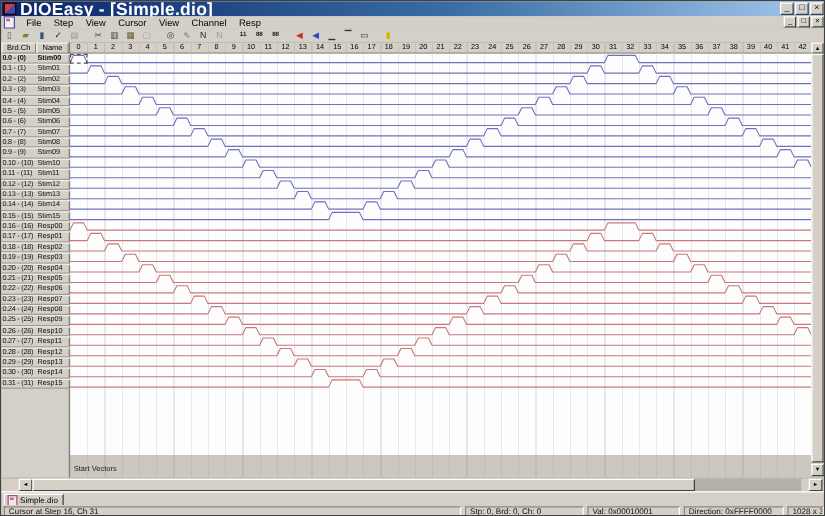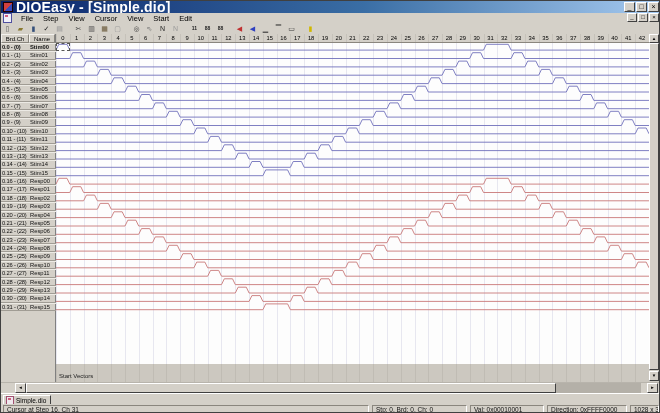--- a/index.html
+++ b/index.html
@@ -87,22 +87,22 @@
   </div>
 
   <div class="menubar">
     <span class="docic"></span>
     <span id="menu-items" style="display:flex;">
         <span class="mitem">File</span>
         <span class="mitem">Step</span>
         <span class="mitem">View</span>
         <span class="mitem">Cursor</span>
         <span class="mitem">View</span>
-        <span class="mitem">Start</span>
-        <span class="mitem">Edit</span>
+        <span class="mitem">Channel</span>
+        <span class="mitem">Resp</span>
       </span>
     <span class="mdibtns">
       <span class="mbtn">_</span>
       <span class="mbtn">□</span>
       <span class="mbtn">×</span>
     </span>
   </div>
 
   <div class="toolbar" id="toolbar">
       <div class="tbtn">

